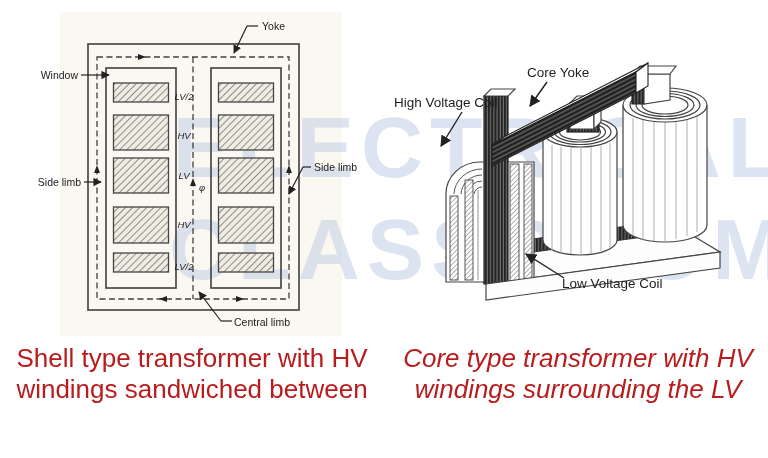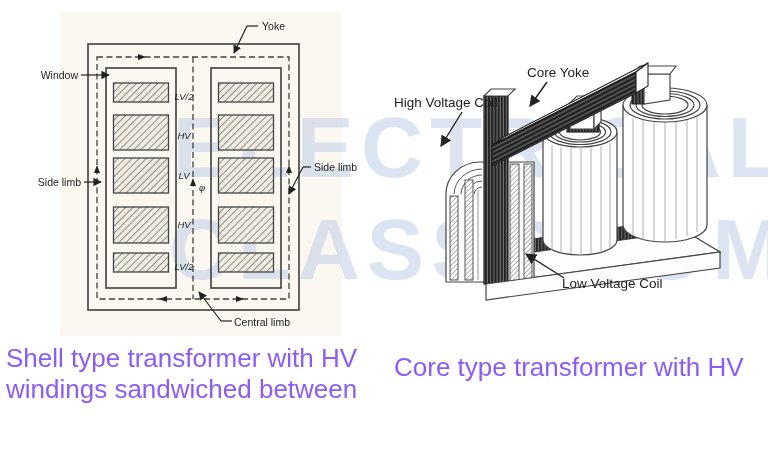--- a/index.html
+++ b/index.html
@@ -15,25 +15,25 @@
   .watermark{
     position:absolute;left:150px;top:96px;width:660px;z-index:1;
     text-align:center;font-weight:bold;font-size:86px;line-height:102px;
     letter-spacing:7px;color:rgba(193,206,230,0.55);
     pointer-events:none;white-space:nowrap;
   }
   svg.fig{position:absolute;top:0;z-index:2;}
   #fig-left{left:0;}
   #fig-right{left:384px;}
   .caption{
-    position:absolute;z-index:3;text-align:left;
-    color:#8b5cf6;font-size:26px;line-height:31px;font-weight:400;
+    position:absolute;z-index:3;text-align:center;
+    color:#b91c1c;font-size:26px;line-height:31px;font-weight:400;
   }
   #caption-left{left:6px;top:343px;width:372px;}
-  #caption-right{left:394px;top:352px;width:368px;}
+  #caption-right{left:394px;top:343px;width:368px;font-style:italic;}
   .caption span{display:block;}
   text{fill:#1d1d1d;}
   .lbl{font-size:10.5px;font-family:"Liberation Sans",sans-serif;}
   .lbl3d{font-size:13.5px;font-family:"Liberation Sans",sans-serif;}
   .wlbl{font-size:9.5px;font-style:italic;font-family:"Liberation Sans",sans-serif;}
 </style>
 </head>
 <body>
 
 <div class="paper"></div>
@@ -211,13 +211,14 @@
   <text class="lbl3d" x="143" y="77">Core Yoke</text>
   <text class="lbl3d" x="178" y="288">Low Voltage Coil</text>
 </svg>
 
 <div id="caption-left" class="caption">
   <span>Shell type transformer with HV</span>
   <span>windings sandwiched between</span>
 </div>
 <div id="caption-right" class="caption">
   <span>Core type transformer with HV</span>
+  <span>windings surrounding the LV</span>
 </div>
 
 </body></html>

